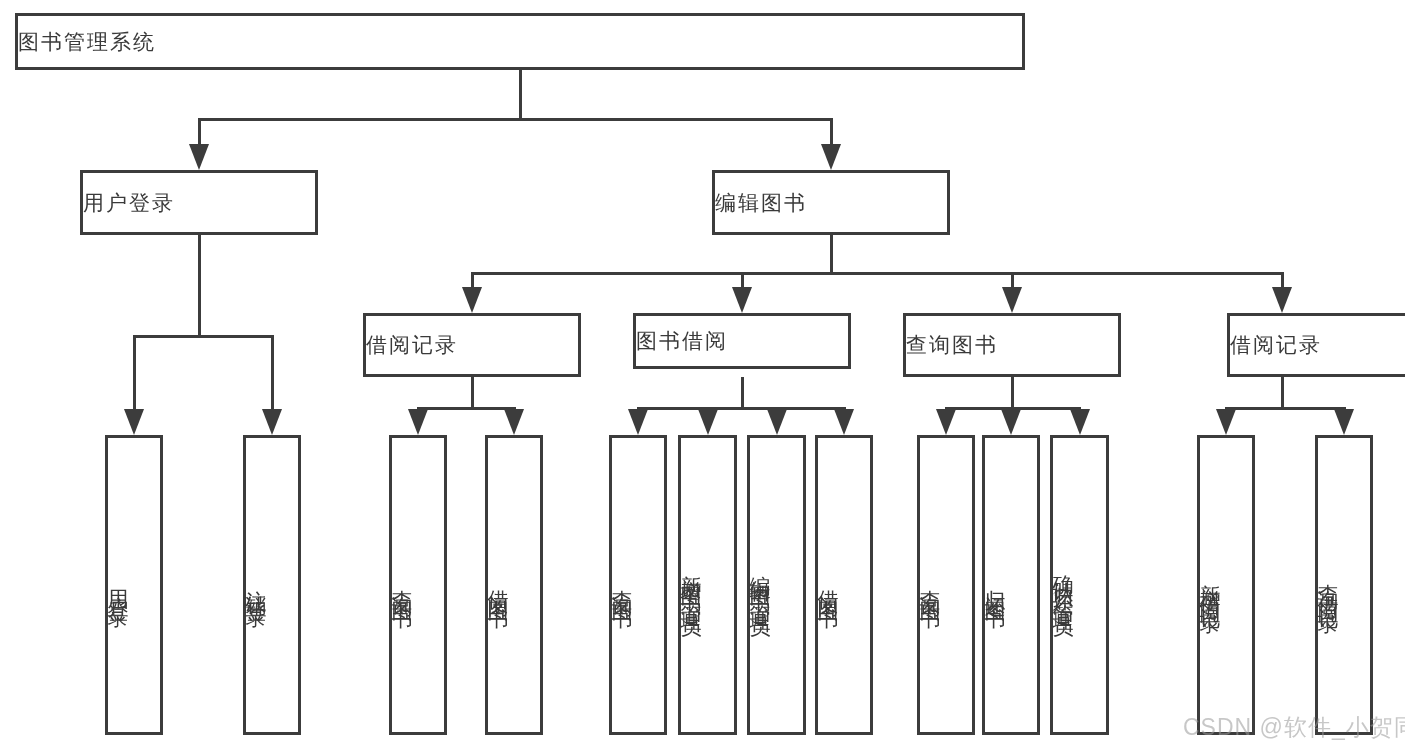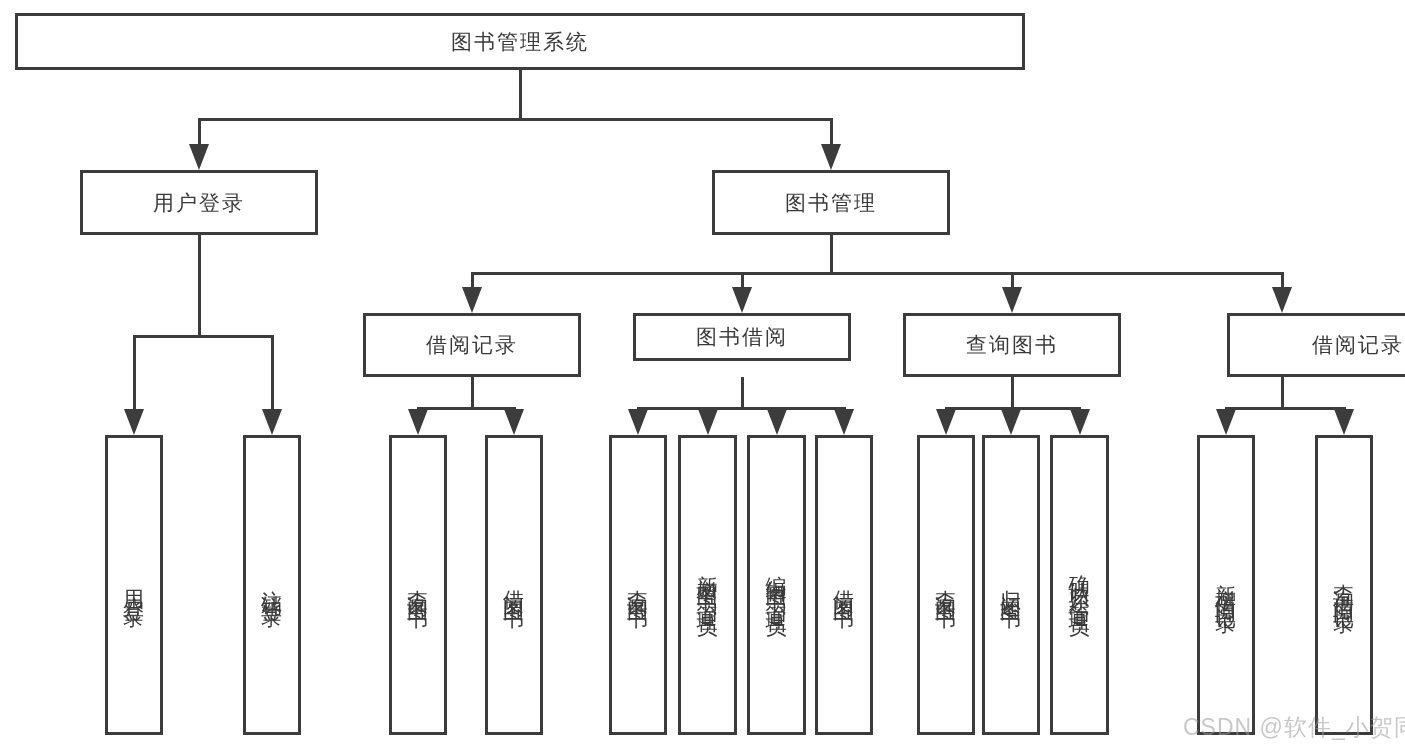--- a/index.html
+++ b/index.html
@@ -11,21 +11,20 @@
     overflow: hidden;
     font-family: "Liberation Sans", "DejaVu Sans", sans-serif;
   }
   .node {
     position: absolute;
     box-sizing: border-box;
     background: #ffffff;
     border: 3px solid #3c3c3c;
     display: flex;
     align-items: center;
-    justify-content: center;
     color: #3a3a3a;
     font-size: 21px;
     letter-spacing: 2px;
     z-index: 2;
   }
   .node.vertical span {
     writing-mode: vertical-rl;
     text-orientation: mixed;
     letter-spacing: 6px;
     line-height: 1;
@@ -61,26 +60,26 @@
 
 <div id="canvas">
   <div class="watermark">CSDN @软件_小贺同学</div>
 <div class="node" style="left: 15px; top: 13px; width: 1010px; height: 57px;">
       <span>图书管理系统</span>
     </div>
     <div class="node" style="left: 80px; top: 170px; width: 238px; height: 65px;">
       <span>用户登录</span>
     </div>
     <div class="node" style="left: 712px; top: 170px; width: 238px; height: 65px;">
-      <span>图书管理</span>
+      <span>编辑图书</span>
     </div>
     <div class="node" style="left: 363px; top: 313px; width: 218px; height: 64px;">
       <span>借阅记录</span>
     </div>
-    <div class="node" style="left: 633px; top: 313px; width: 218px; height: 48px;">
+    <div class="node" style="left: 633px; top: 313px; width: 218px; height: 56px;">
       <span>图书借阅</span>
     </div>
     <div class="node" style="left: 903px; top: 313px; width: 218px; height: 64px;">
       <span>查询图书</span>
     </div>
     <div class="node" style="left: 1227px; top: 313px; width: 262px; height: 64px;">
       <span>借阅记录</span>
     </div>
     <div class="node vertical" style="left: 105px; top: 435px; width: 58px; height: 300px;">
       <span>用户登录</span>

